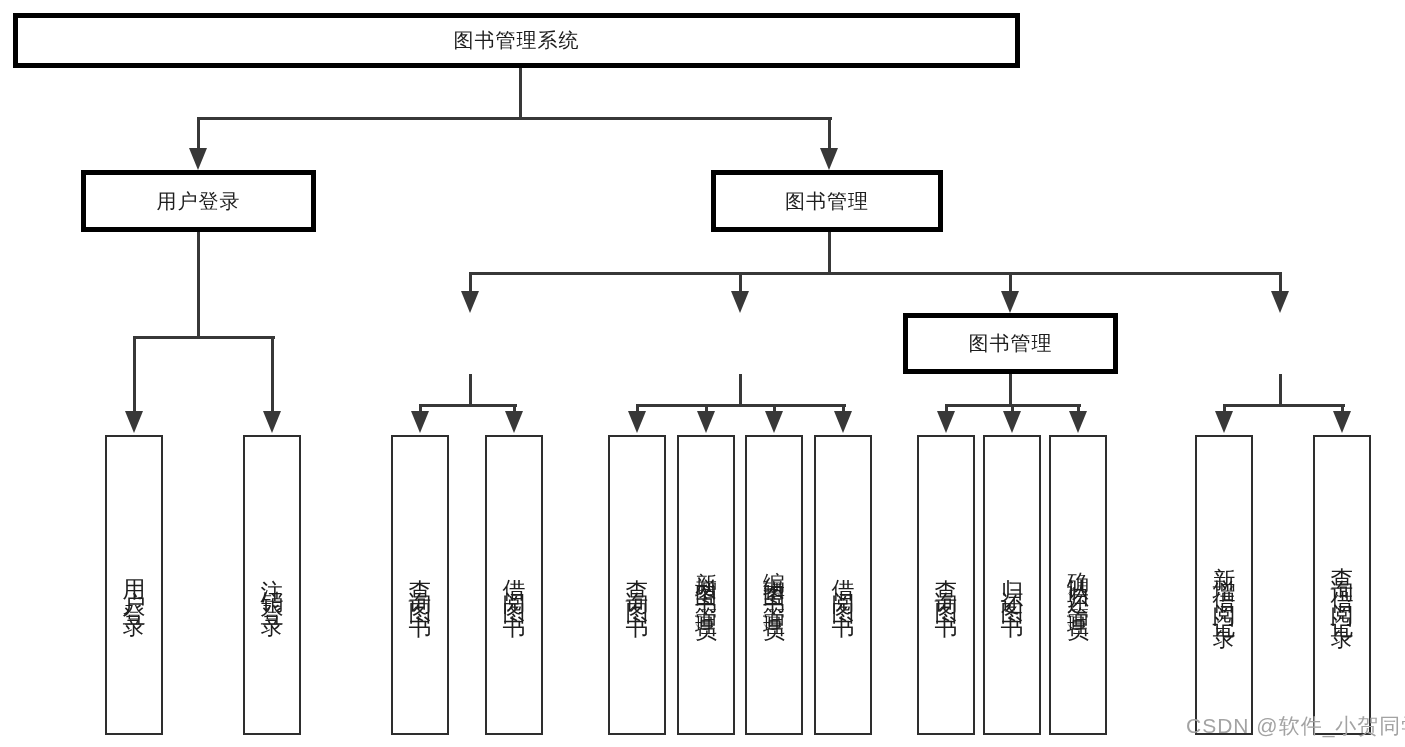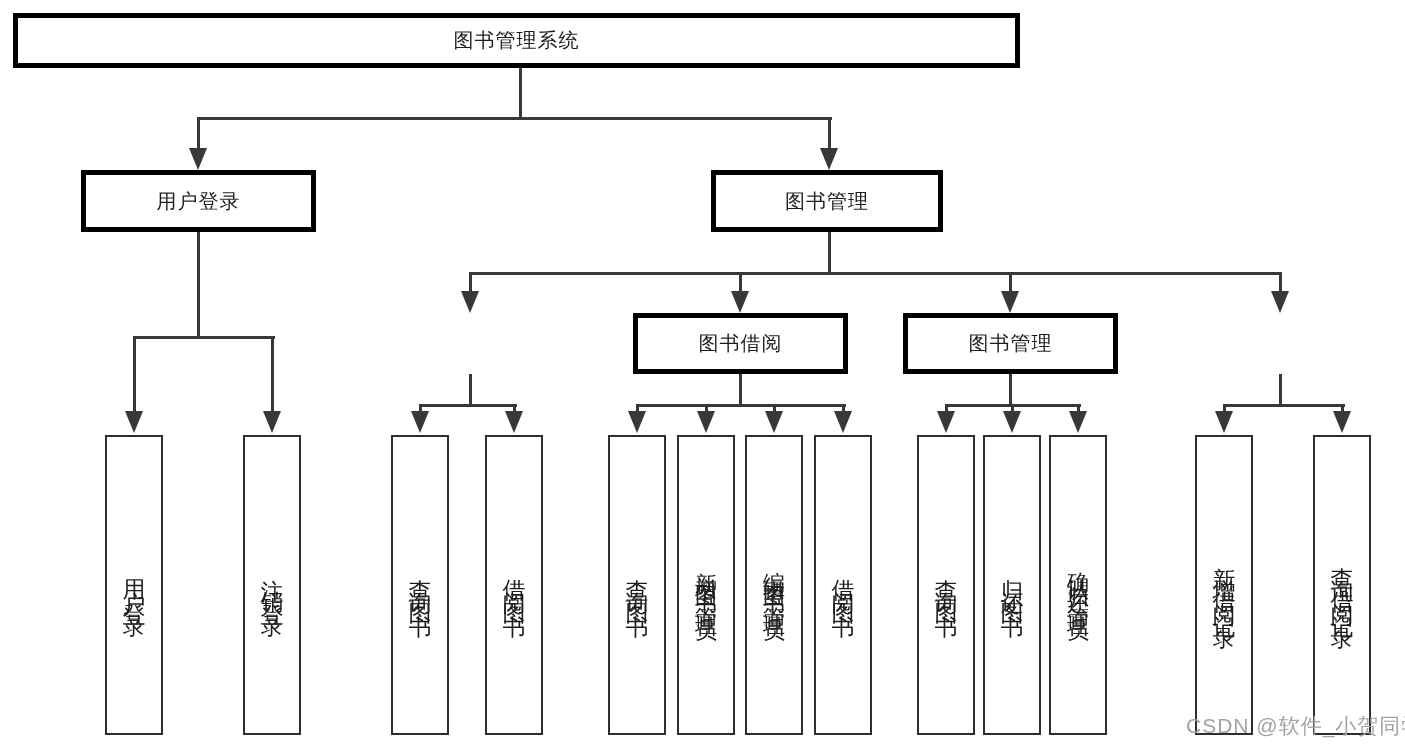--- a/index.html
+++ b/index.html
@@ -135,23 +135,20 @@
     <span>图书管理系统</span>
   </div>
 
   <div class="box" style="left:81px; top:170px; width:235px; height:62px;">
     <span>用户登录</span>
   </div>
   <div class="box" style="left:711px; top:170px; width:232px; height:62px;">
     <span>图书管理</span>
   </div>
 
-  <div class="box" style="left:633px; top:313px; width:215px; height:61px;">
-    <span>图书借阅</span>
-  </div>
   <div class="box" style="left:903px; top:313px; width:215px; height:61px;">
     <span>图书管理</span>
   </div>
 
   <div class="leaf" style="left:105px;">
     <span>用户登录</span>
   </div>
   <div class="leaf" style="left:243px;">
     <span>注销登录</span>
   </div>

